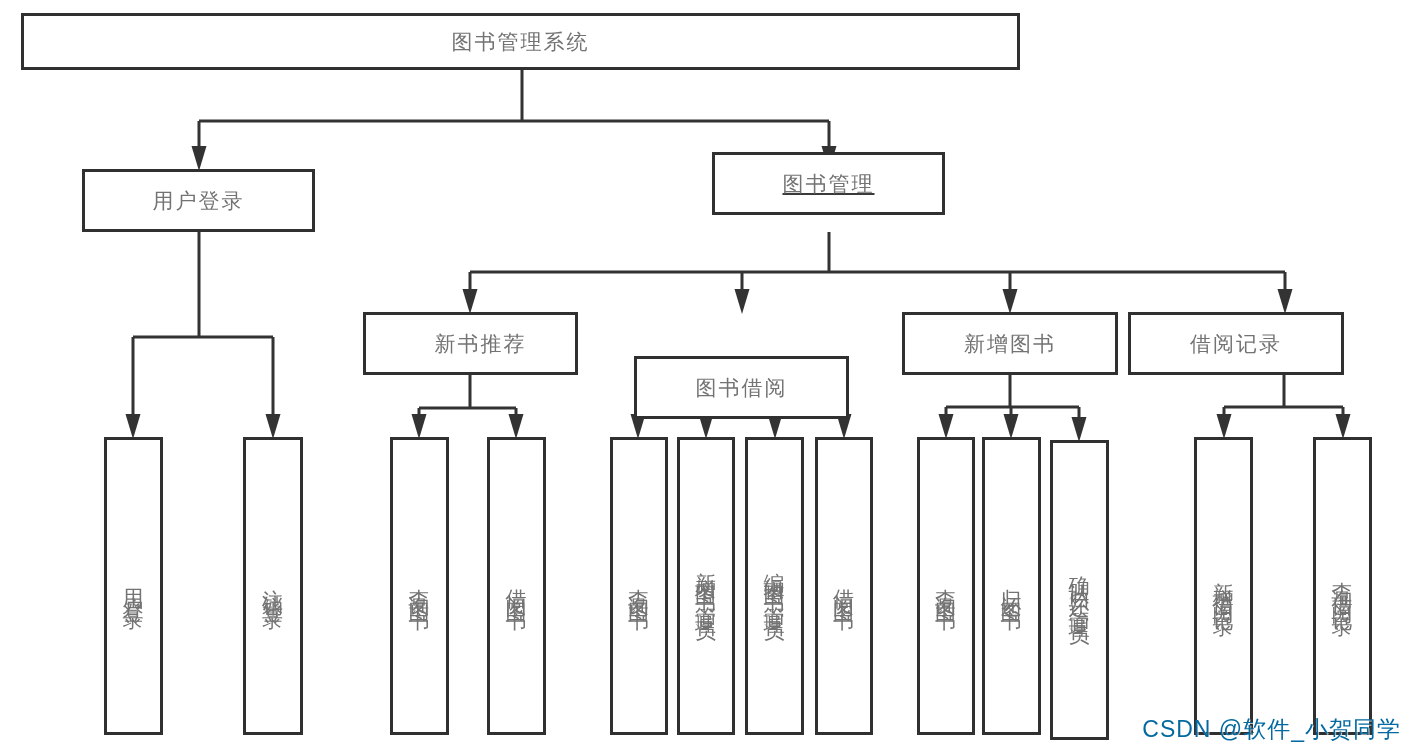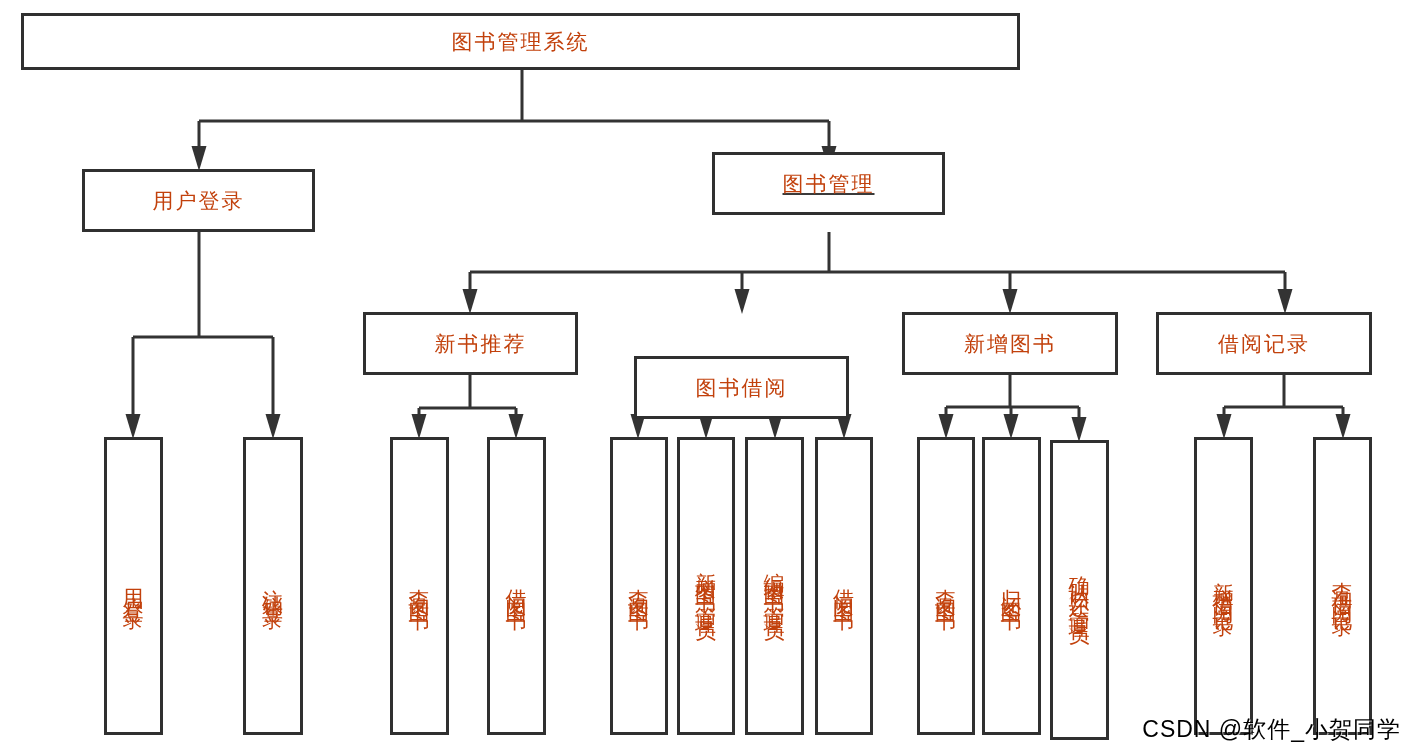--- a/index.html
+++ b/index.html
@@ -5,28 +5,28 @@
   html,body{margin:0;padding:0;background:#ffffff;}
   .canvas{
     position:relative;width:1405px;height:747px;background:#ffffff;
     font-family:"Liberation Sans",sans-serif;color:#3a3a3a;overflow:hidden;
   }
   .connectors{position:absolute;left:0;top:0;z-index:1;}
   .node{
     position:absolute;box-sizing:border-box;border:3px solid #303030;background:#ffffff;
     display:flex;align-items:center;justify-content:center;z-index:2;
   }
-  .node .lbl{font-size:21px;letter-spacing:2px;color:#c2410c;white-space:nowrap;}
+  .node .lbl{font-size:21px;letter-spacing:2px;color:#737373;white-space:nowrap;}
   .vnode .lbl{
     writing-mode:vertical-rl;letter-spacing:7px;font-size:21px;line-height:1;
     white-space:nowrap;
   }
   .watermark{
     position:absolute;right:4px;top:714px;z-index:3;font-size:23px;letter-spacing:1px;
-    color:#000000;text-shadow:1px 1px 0 rgba(255,255,255,0.65);white-space:nowrap;
+    color:#0369a1;text-shadow:1px 1px 0 rgba(255,255,255,0.65);white-space:nowrap;
   }
 </style>
 </head>
 <body>
 
 <div class="canvas">
 
   <svg class="connectors" width="1405" height="747" viewBox="0 0 1405 747">
     <path fill="none" stroke="#333333" stroke-width="3" d="
       M522 70 V121
@@ -87,21 +87,21 @@
 
   <div class="node" style="left:363px;top:312px;width:215px;height:63px;padding-left:20px;">
     <span class="lbl">新书推荐</span>
   </div>
   <div class="node" style="left:634px;top:312px;width:215px;height:63px;margin-top:44px;">
     <span class="lbl">图书借阅</span>
   </div>
   <div class="node" style="left:902px;top:312px;width:216px;height:63px;">
     <span class="lbl">新增图书</span>
   </div>
-  <div class="node" style="left:1156px;top:312px;width:216px;height:63px;">
+  <div class="node" style="left:1128px;top:312px;width:216px;height:63px;">
     <span class="lbl">借阅记录</span>
   </div>
 
   <div class="node vnode" style="left:104px;top:437px;width:59px;height:298px;">
     <span class="lbl">用户登录</span>
   </div>
   <div class="node vnode" style="left:243px;top:437px;width:60px;height:298px;">
     <span class="lbl">注销登录</span>
   </div>
 

